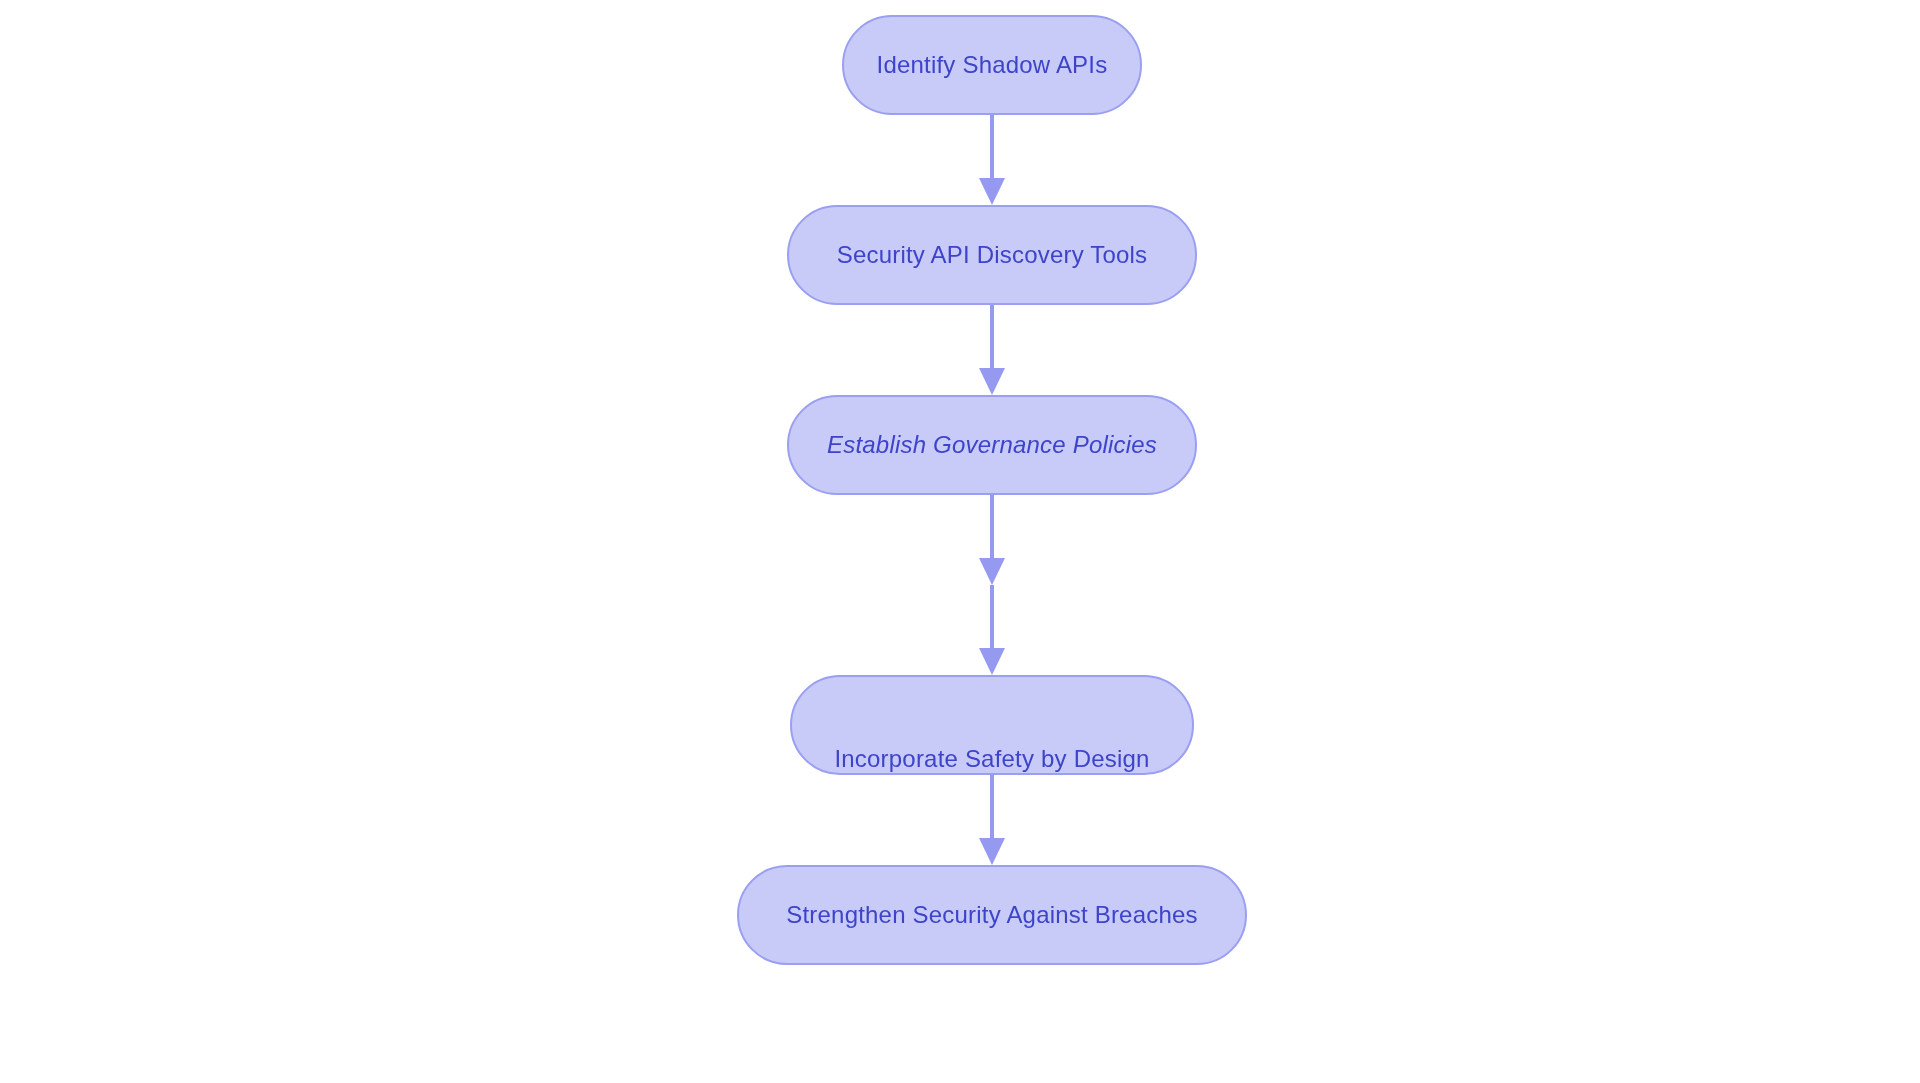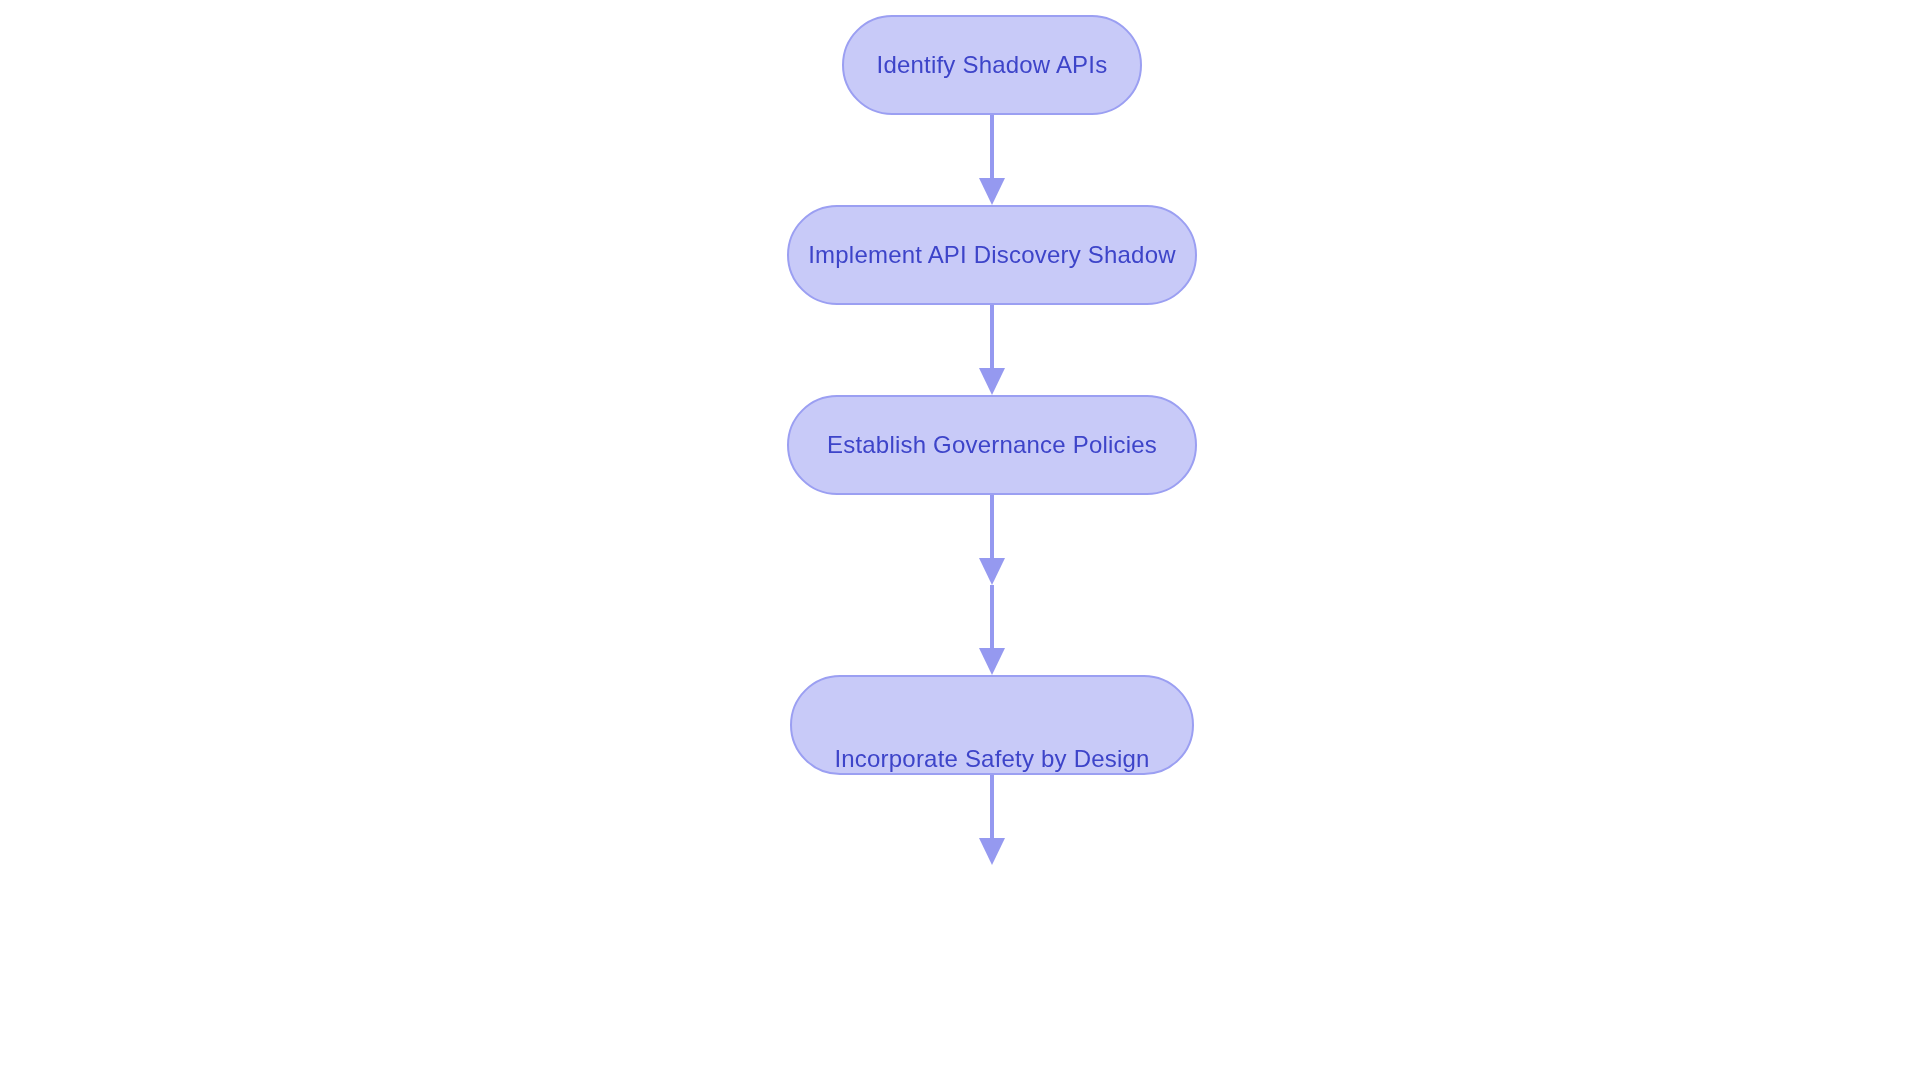--- a/index.html
+++ b/index.html
@@ -36,21 +36,21 @@
     justify-content: center;
     color: #3d44c9;
     font-size: 24px;
     letter-spacing: 0.2px;
     white-space: nowrap;
     flex: 0 0 auto;
   }
   
   .node.n0 { width: 300px; }
   .node.n1 { width: 410px; }
-  .node.n2 { width: 410px; }
+  .node.n2 { width: 410px; font-style: italic; }
   .node.n3 { width: 408px; }
   .node.n4 { width: 404px; align-items: flex-end; }
   .node.n5 { width: 510px; }
 
   .arrow {
     height: 90px;
     width: 26px;
     display: flex;
     flex-direction: column;
     align-items: center;
@@ -78,21 +78,21 @@
     <div class="node n0">
       <span>Identify Shadow APIs</span>
     </div>
 
     <div class="arrow">
       <div class="shaft"></div>
       <div class="head"></div>
     </div>
 
     <div class="node n1">
-      <span>Implement API Discovery Shadow</span>
+      <span>Security API Discovery Tools</span>
     </div>
 
     <div class="arrow">
       <div class="shaft"></div>
       <div class="head"></div>
     </div>
 
     <div class="node n2">
       <span>Establish Governance Policies</span>
     </div>
@@ -110,15 +110,18 @@
 
     <div class="node n4">
       <span>Incorporate Safety by Design</span>
     </div>
 
     <div class="arrow">
       <div class="shaft"></div>
       <div class="head"></div>
     </div>
 
+    <div class="node n5">
+      <span>Strengthen Security Against Breaches</span>
+    </div>
 
   </div>
 </div>
 
 </body></html>

